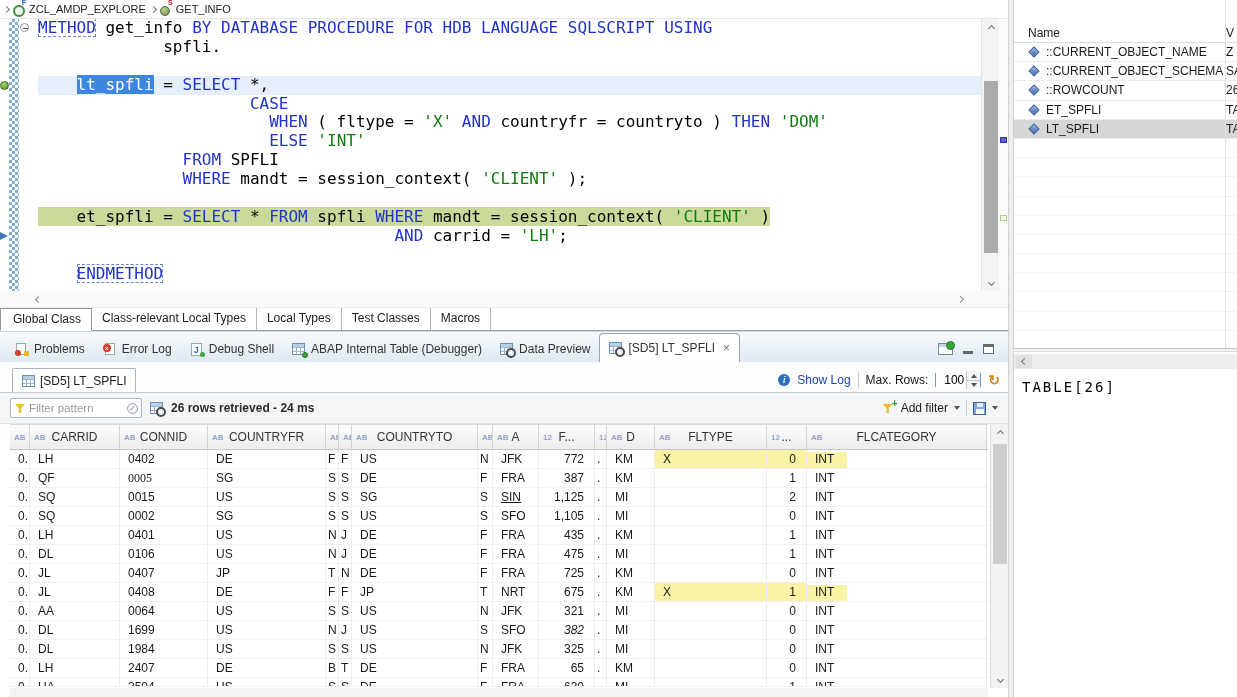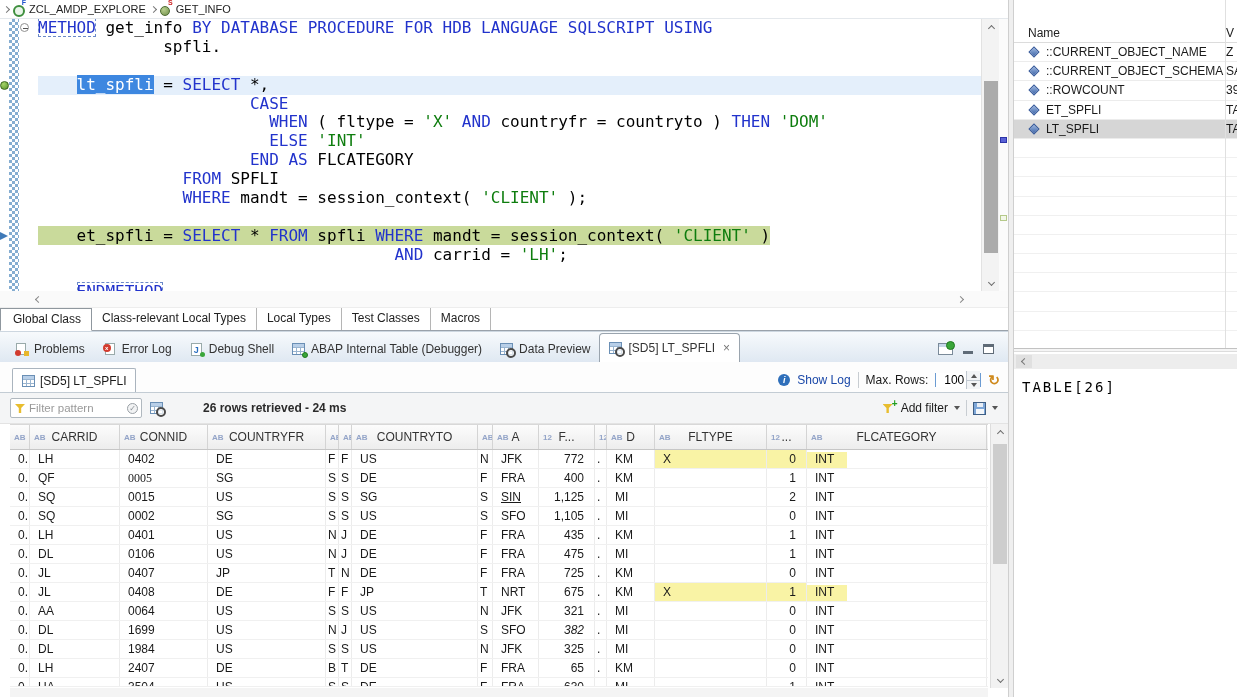--- a/index.html
+++ b/index.html
@@ -97,21 +97,21 @@
   .filter-input input { border:none; outline:none; width:100%; font-size:11.5px; font-style:normal; color:#555; font-family:"Liberation Sans",sans-serif; background:transparent; }
   .filter-input input::placeholder { color:#9a9a9a; }
   .ico-funnel { position:absolute; left:4px; top:5px; width:10px; height:9px; background:#e8bd2f; clip-path:polygon(0 0,100% 0,62% 45%,62% 100%,38% 100%,38% 45%); }
   .ico-checkcircle { position:absolute; right:3px; top:4px; width:11px; height:11px; border-radius:50%; border:1px solid #9aa0a6; color:#8a9096; font-size:8px; line-height:10px; text-align:center; background:#f2f3f4; }
   .ico-grid { position:relative; display:inline-block; width:13px; height:12px; border:1px solid #6a8fb5;
     background-image:linear-gradient(#b8cfe8 0 3px, transparent 3px),
       repeating-linear-gradient(90deg, transparent 0 3px, #9ab5d0 3px 4px),
       repeating-linear-gradient(transparent 0 3px, #9ab5d0 3px 4px);
     background-color:#fff; }
   .ico-grid.mag:after { content:''; position:absolute; right:-4px; bottom:-4px; width:6px; height:6px; border:2px solid #4a4a4a; border-radius:50%; background:rgba(255,255,255,.75); }
-  .status-text { font-weight:bold; color:#2b2b2b;margin-left:32px; }
+  .status-text { font-weight:bold; color:#2b2b2b; }
   .fr-right { margin-left:auto; display:flex; align-items:center; gap:6px; }
   .ico-funnel-add { position:relative; width:12px; height:10px; }
   .ico-funnel-add:before { content:''; position:absolute; left:0; top:1px; width:10px; height:9px; background:#e8bd2f; clip-path:polygon(0 0,100% 0,62% 45%,62% 100%,38% 100%,38% 45%); }
   .ico-funnel-add:after { content:'+'; position:absolute; right:-3px; top:-5px; color:#1f9d1f; font-weight:bold; font-size:10px; }
   .caret-down { width:0; height:0; border-left:3.5px solid transparent; border-right:3.5px solid transparent; border-top:4px solid #555; }
   .ico-save { position:relative; width:13px; height:13px; background:#7ea7d8; border:1px solid #3f5f85; }
   .ico-save:before { content:''; position:absolute; left:3px; top:0; width:6px; height:4px; background:#e8eef5; }
   .ico-save:after { content:''; position:absolute; left:2px; bottom:0; width:8px; height:5px; background:#f4f7fa; }
 
   
@@ -208,21 +208,20 @@
           <div class="rl-row"></div>
         </div>
       <div class="code">
           <div class="cl"><span class="cl-in"><span class="tk-kwbox">METHOD</span><span class="tk-pl"> get_info </span><span class="tk-kw">BY DATABASE PROCEDURE FOR HDB LANGUAGE SQLSCRIPT USING</span></span></div>
           <div class="cl"><span class="cl-in"><span class="tk-pl">             spfli.</span></span></div>
           <div class="cl"><span class="cl-in"></span></div>
           <div class="cl hl-current"><span class="cl-in"><span class="tk-pl">    </span><span class="tk-sel">lt_spfli</span><span class="tk-pl"> = </span><span class="tk-kw">SELECT</span><span class="tk-pl"> *,</span></span></div>
           <div class="cl"><span class="cl-in"><span class="tk-pl">                      </span><span class="tk-kw">CASE</span></span></div>
           <div class="cl"><span class="cl-in"><span class="tk-pl">                        </span><span class="tk-kw">WHEN</span><span class="tk-pl"> ( fltype = </span><span class="tk-str">'X'</span><span class="tk-pl"> </span><span class="tk-kw">AND</span><span class="tk-pl"> countryfr = countryto ) </span><span class="tk-kw">THEN</span><span class="tk-pl"> </span><span class="tk-str">'DOM'</span></span></div>
           <div class="cl"><span class="cl-in"><span class="tk-pl">                        </span><span class="tk-kw">ELSE</span><span class="tk-pl"> </span><span class="tk-str">'INT'</span></span></div>
-          <div class="cl"><span class="cl-in"><span class="tk-pl">                      </span><span class="tk-kw">END AS</span><span class="tk-pl"> FLCATEGORY</span></span></div>
           <div class="cl"><span class="cl-in"><span class="tk-pl">               </span><span class="tk-kw">FROM</span><span class="tk-pl"> SPFLI</span></span></div>
           <div class="cl"><span class="cl-in"><span class="tk-pl">               </span><span class="tk-kw">WHERE</span><span class="tk-pl"> mandt = session_context( </span><span class="tk-str">'CLIENT'</span><span class="tk-pl"> );</span></span></div>
           <div class="cl"><span class="cl-in"></span></div>
           <div class="cl hl-debug"><span class="cl-in"><span class="tk-pl">    et_spfli = </span><span class="tk-kw">SELECT</span><span class="tk-pl"> * </span><span class="tk-kw">FROM</span><span class="tk-pl"> spfli </span><span class="tk-kw">WHERE</span><span class="tk-pl"> mandt = session_context( </span><span class="tk-str">'CLIENT'</span><span class="tk-pl"> )</span></span></div>
           <div class="cl"><span class="cl-in"><span class="tk-pl">                                     </span><span class="tk-kw">AND</span><span class="tk-pl"> carrid = </span><span class="tk-str">'LH'</span><span class="tk-pl">;</span></span></div>
           <div class="cl"><span class="cl-in"></span></div>
           <div class="cl"><span class="cl-in"><span class="tk-pl">    </span><span class="tk-kwbox">ENDMETHOD</span></span></div>
         </div>
       <div class="e-vscroll">
         <div class="sb-arrow" style="top:2px">
@@ -430,21 +429,21 @@
             <div class="g-row">
               <div class="g-cell" style="width: 20px;">0.</div>
               <div class="g-cell" style="width: 90px;">QF</div>
               <div class="g-cell" style="width: 88px; font-family: Liberation Serif, serif;">0005</div>
               <div class="g-cell" style="width: 118px;">SG</div>
               <div class="g-cell nw" style="width: 13px;">S</div>
               <div class="g-cell nw" style="width: 13px;">S</div>
               <div class="g-cell" style="width: 126px;">DE</div>
               <div class="g-cell nw" style="width: 15px;">F</div>
               <div class="g-cell" style="width: 46px;">FRA</div>
-              <div class="g-cell r" style="width: 56px;">400</div>
+              <div class="g-cell r" style="width: 56px;">387</div>
               <div class="g-cell nw" style="width: 12px;">.</div>
               <div class="g-cell" style="width: 48px;">KM</div>
               <div class="g-cell" style="width: 112px;"></div>
               <div class="g-cell r" style="width: 40px;">1</div>
               <div class="g-cell" style="width: 180px;">INT</div>
             </div>
             <div class="g-row">
               <div class="g-cell" style="width: 20px;">0.</div>
               <div class="g-cell" style="width: 90px;">SQ</div>
               <div class="g-cell" style="width: 88px;">0015</div>
@@ -662,21 +661,21 @@
             <span class="var-val">Z</span>
           </div>
           <div class="var-row">
             <span class="ico-diamond"></span>
             <span class="var-name">::CURRENT_OBJECT_SCHEMA</span>
             <span class="var-val">SA</span>
           </div>
           <div class="var-row">
             <span class="ico-diamond"></span>
             <span class="var-name">::ROWCOUNT</span>
-            <span class="var-val">39</span>
+            <span class="var-val">26</span>
           </div>
           <div class="var-row">
             <span class="ico-diamond"></span>
             <span class="var-name">ET_SPFLI</span>
             <span class="var-val">TA</span>
           </div>
           <div class="var-row sel">
             <span class="ico-diamond"></span>
             <span class="var-name">LT_SPFLI</span>
             <span class="var-val">TA</span>

